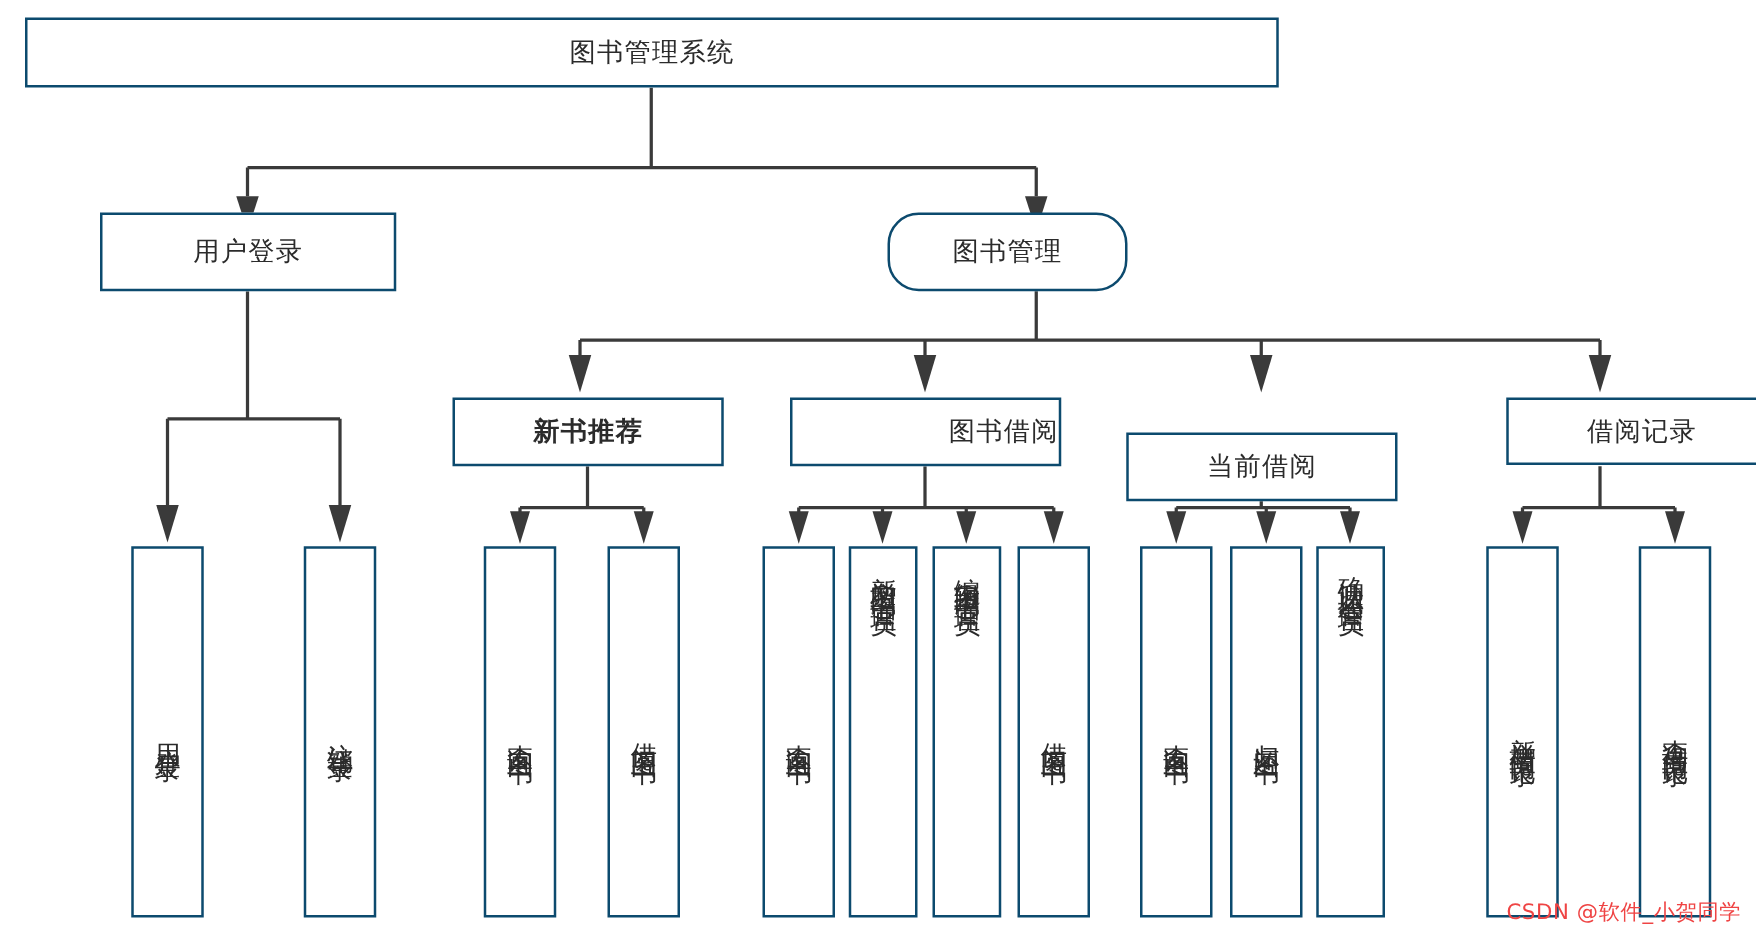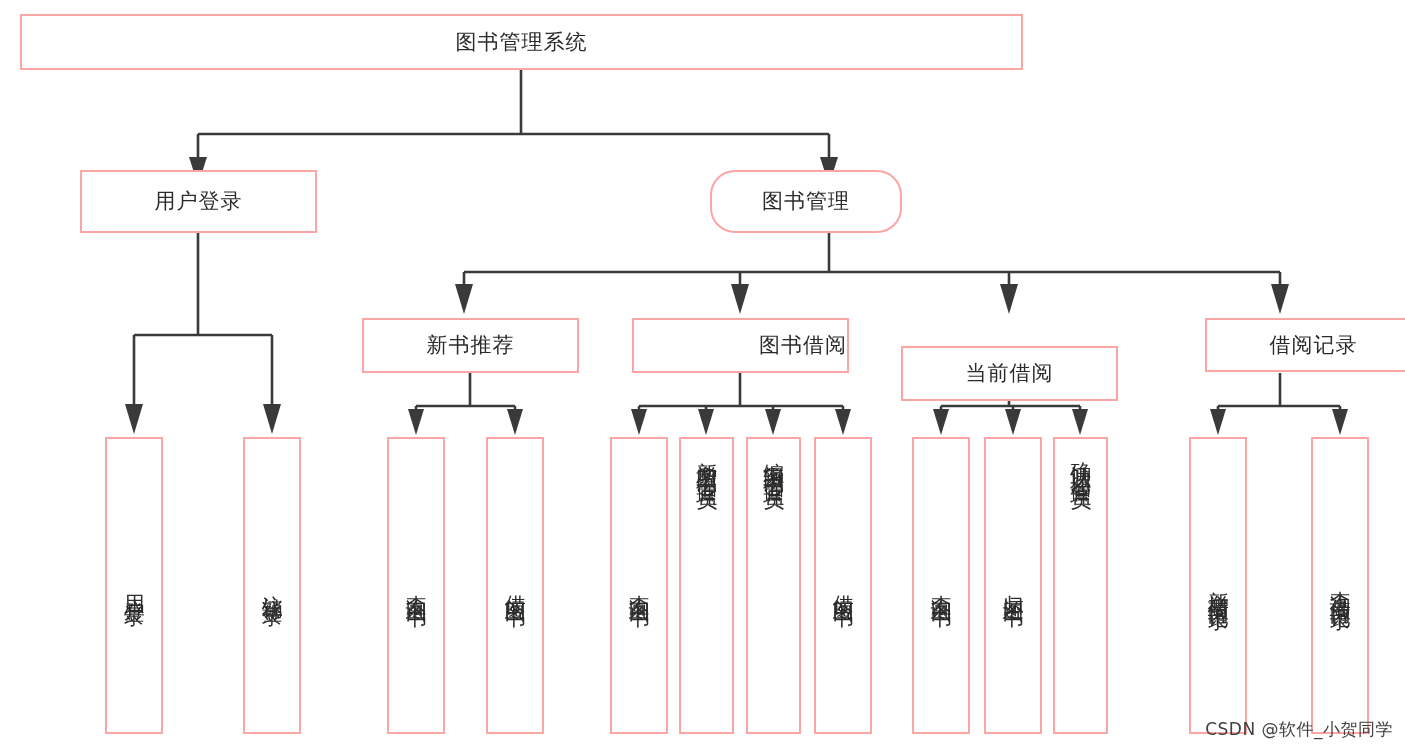--- a/index.html
+++ b/index.html
@@ -20,21 +20,21 @@
   #diagram-svg {
     position: absolute;
     left: 0;
     top: 0;
     width: 1405px;
     height: 747px;
   }
   .node-box {
     position: absolute;
     box-sizing: border-box;
-    border: 2px solid #fca5a5;
+    border: 2px solid #0c4a6e;
     background: #ffffff;
     display: flex;
     align-items: center;
     justify-content: center;
   }
   .node-label {
     color: #2b2b2b;
     font-size: 21px;
     line-height: 1.25;
     letter-spacing: 1px;
@@ -55,21 +55,21 @@
   }
   .node-box.vertical.centered {
     align-items: center;
     padding-top: 0;
   }
   .watermark {
     position: absolute;
     right: 12px;
     bottom: 6px;
     font-size: 17px;
-    color: #404040;
+    color: #ef4444;
     letter-spacing: 0.5px;
     white-space: nowrap;
   }
 </style>
 </head>
 <body>
 
 <div id="canvas">
 
   <svg id="diagram-svg" viewBox="0 0 1405 747">
@@ -157,21 +157,21 @@
   <div id="level2-nodes">
       <div class="node-box" style="left: 80px; top: 170px; width: 237px; height: 63px;">
         <span class="node-label">用户登录</span>
       </div>
       <div class="node-box" style="left: 710px; top: 170px; width: 192px; height: 63px; border-radius: 25px;">
         <span class="node-label">图书管理</span>
       </div>
     </div>
 
   <div id="level3-nodes">
-      <div class="node-box" style="left: 362px; top: 318px; width: 217px; height: 55px;">
+      <div class="node-box" style="left: 362px; top: 318px; width: 217px; height: 55px; font-weight: bold;">
         <span class="node-label">新书推荐</span>
       </div>
       <div class="node-box" style="left: 632px; top: 318px; width: 217px; height: 55px; justify-content: flex-end;">
         <span class="node-label">图书借阅</span>
       </div>
       <div class="node-box" style="left: 901px; top: 318px; width: 217px; height: 55px; margin-top: 28px;">
         <span class="node-label">当前借阅</span>
       </div>
       <div class="node-box" style="left: 1205px; top: 318px; width: 217px; height: 54px;">
         <span class="node-label">借阅记录</span>

